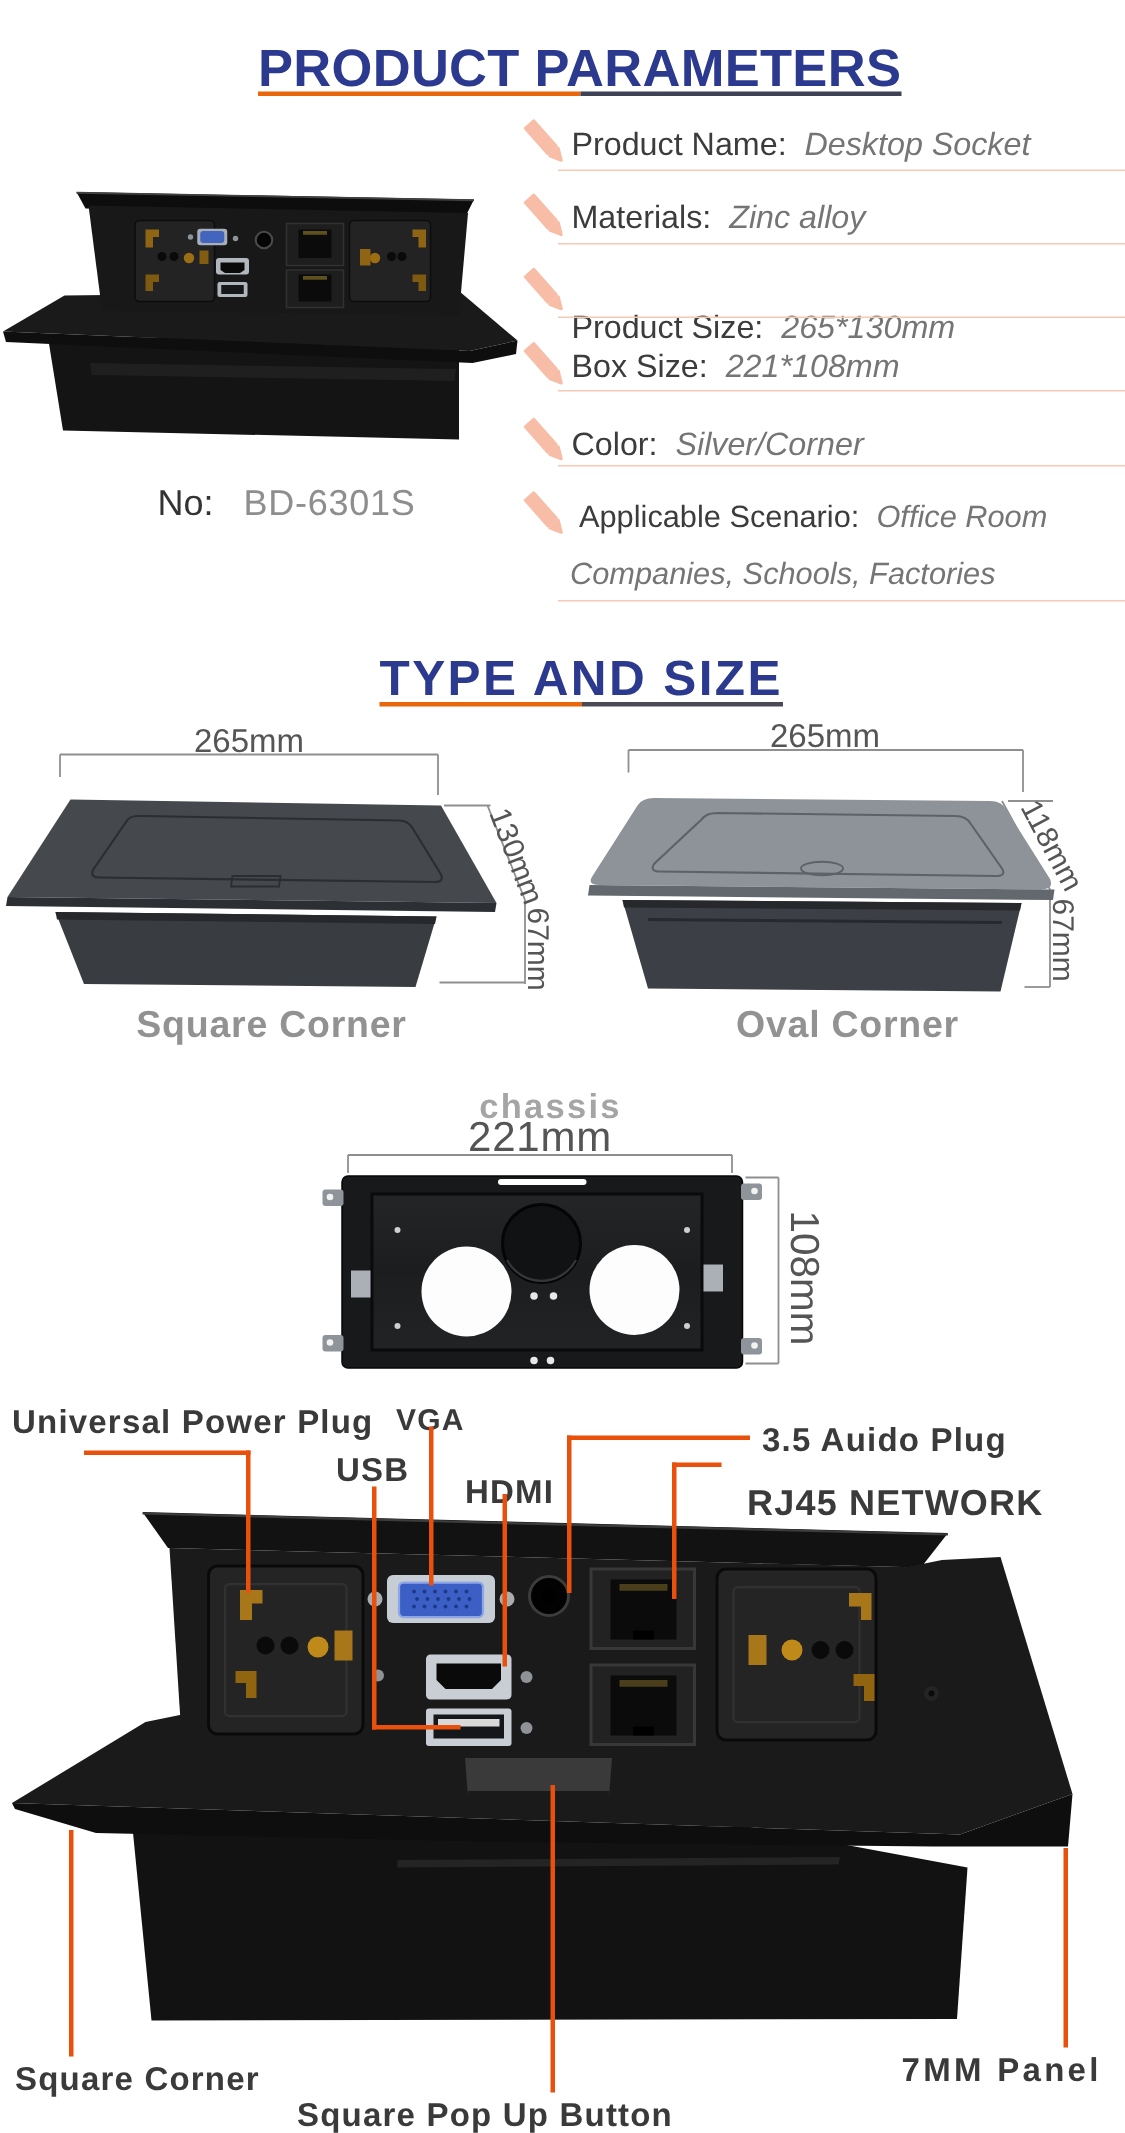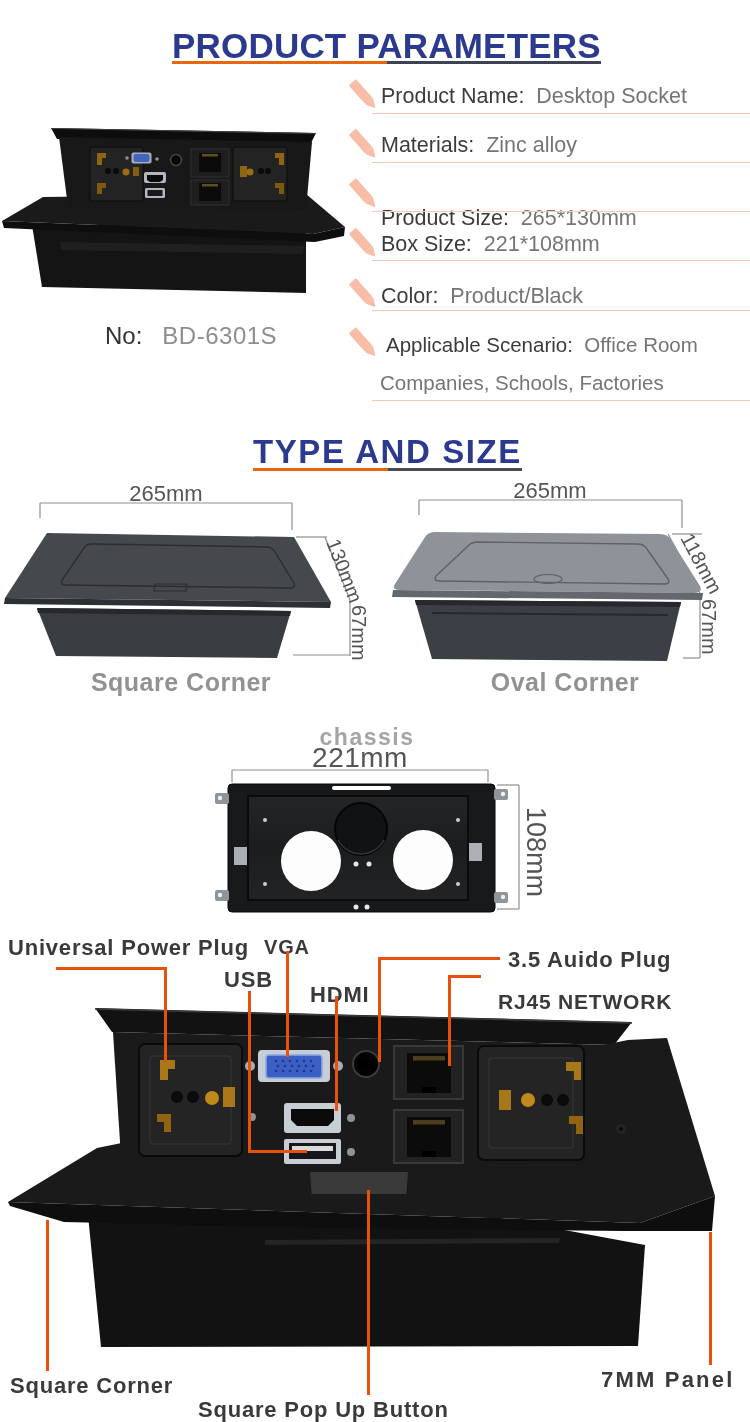--- a/index.html
+++ b/index.html
@@ -1,20 +1,20 @@
 <!DOCTYPE html>
 <html><head>
 <meta charset="utf-8">
 <style>
   html,body{margin:0;padding:0;}
   body{width:750px;height:1422px;background:#ffffff;font-family:"Liberation Sans",sans-serif;position:relative;overflow:hidden;}
   .abs{position:absolute;line-height:1;}
   .hdr{font-weight:bold;color:#2b3a8f;white-space:nowrap;}
   .rowlab{color:#3c3c3c;}
-  .rowval{color:#757575;}
+  .rowval{color:#757575;font-style:italic;}
   .uline{position:absolute;height:1px;background:#f6c9b6;}
   .blab{font-weight:bold;color:#3a3a3a;white-space:nowrap;letter-spacing:0.8px;line-height:1;}
   .oline{position:absolute;background:#e8500c;}
 </style>
 </head>
 <body>
 
 <div class="abs hdr" id="h1" style="left:172px;top:28px;font-size:35px;letter-spacing:0.2px;">PRODUCT PARAMETERS</div>
 <div class="abs" style="left:172px;top:61px;width:215px;height:3px;background:#e8670d;"></div>
 <div class="abs" style="left:387px;top:61px;width:214px;height:3px;background:#3d4254;"></div>
@@ -34,21 +34,21 @@
   <use href="#pencil" y="248"></use>
 </svg>
 <div class="abs" style="left:381px;top:86px;font-size:21.5px;"><span class="rowlab">Product Name:&nbsp;&nbsp;</span><span class="rowval">Desktop Socket</span></div>
 <div class="uline" style="left:372px;top:113px;width:378px;"></div>
 <div class="abs" style="left:381px;top:135px;font-size:21.5px;"><span class="rowlab">Materials:&nbsp;&nbsp;</span><span class="rowval">Zinc alloy</span></div>
 <div class="uline" style="left:372px;top:162px;width:378px;"></div>
 <div class="abs" style="left:381px;top:185px;font-size:21.5px;margin-top:23px;"><span class="rowlab">Product Size:&nbsp;&nbsp;</span><span class="rowval">265*130mm</span></div>
 <div class="uline" style="left:372px;top:211px;width:378px;"></div>
 <div class="abs" style="left:381px;top:234px;font-size:21.5px;"><span class="rowlab">Box Size:&nbsp;&nbsp;</span><span class="rowval">221*108mm</span></div>
 <div class="uline" style="left:372px;top:260px;width:378px;"></div>
-<div class="abs" style="left:381px;top:286px;font-size:21.5px;"><span class="rowlab">Color:&nbsp;&nbsp;</span><span class="rowval">Product/Black</span></div>
+<div class="abs" style="left:381px;top:286px;font-size:21.5px;"><span class="rowlab">Color:&nbsp;&nbsp;</span><span class="rowval">Silver/Corner</span></div>
 <div class="uline" style="left:372px;top:310px;width:378px;"></div>
 <div class="abs" style="left:386px;top:335px;font-size:20.5px;"><span class="rowlab">Applicable Scenario:&nbsp;&nbsp;</span><span class="rowval">Office Room</span></div>
 <div class="abs rowval" style="left:380px;top:373px;font-size:20.5px;">Companies, Schools, Factories</div>
 <div class="uline" style="left:372px;top:400px;width:378px;"></div>
 
 <svg class="abs" style="left:0;top:95px;" width="360" height="215" viewBox="0 0 360 215">
 
   <polygon points="32,130 306,130 306,198 42,192" fill="#141414"></polygon>
 
   <polygon points="2,126 43,102 306,99 345,132 313,139" fill="#1a1a1a"></polygon>
@@ -285,21 +285,21 @@
 
   <polygon points="310,172 408,172 406,198 312,198" fill="#3a3a3a"></polygon>
   <polygon points="312,194 406,194 406,198 312,198" fill="#1a1a1a"></polygon>
 </svg>
 
 <div class="abs blab" style="left:8px;top:937px;font-size:22px;">Universal Power Plug</div>
 <div class="abs blab" style="left:264px;top:937px;font-size:20px;">VGA</div>
 <div class="abs blab" style="left:224px;top:969px;font-size:22px;">USB</div>
 <div class="abs blab" style="left:310px;top:984px;font-size:22px;">HDMI</div>
 <div class="abs blab" style="left:508px;top:949px;font-size:22px;">3.5 Auido Plug</div>
-<div class="abs blab" style="left:498px;top:991px;font-size:21px;text-align:right;">RJ45 NETWORK</div>
+<div class="abs blab" style="left:498px;top:991px;font-size:24px;text-align:right;">RJ45 NETWORK</div>
 <div class="abs blab" style="left:10px;top:1375px;font-size:22px;">Square Corner</div>
 <div class="abs blab" style="left:175px;top:1399px;font-size:22px;margin-left:23px;">Square Pop Up Button</div>
 <div class="abs blab" style="left:601px;top:1369px;font-size:22px;letter-spacing:2.2px;">7MM Panel</div>
 
 <div class="oline" style="left:56px;top:967px;width:111px;height:3px;"></div>
 <div class="oline" style="left:164px;top:967px;width:3px;height:95px;"></div>
 <div class="oline" style="left:286px;top:951px;width:3px;height:106px;"></div>
 <div class="oline" style="left:248px;top:991px;width:3px;height:162px;"></div>
 <div class="oline" style="left:248px;top:1150px;width:59px;height:3px;"></div>
 <div class="oline" style="left:335px;top:996px;width:3px;height:115px;"></div>

